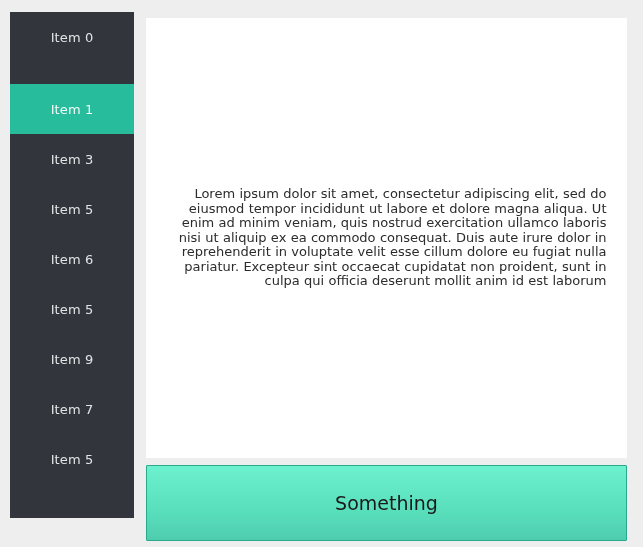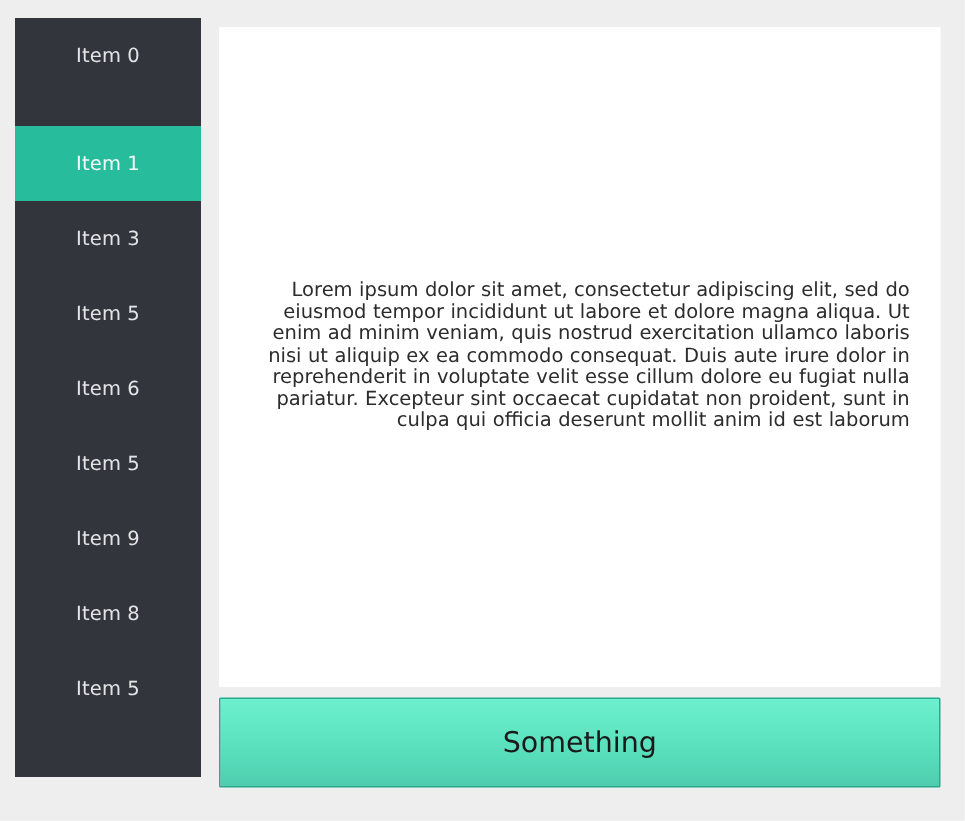--- a/index.html
+++ b/index.html
@@ -78,21 +78,21 @@
     color: #2c2c2c;
     word-spacing: 0.2px;
   }
 
   
   #something-button {
     position: absolute;
     left: 146px;
     top: 465px;
     width: 481px;
-    height: 60px;
+    height: 76px;
     box-sizing: border-box;
     border: 1px solid #2aa98d;
     border-radius: 1px;
     background: linear-gradient(180deg, #6df0cd 0%, #63e9c6 28%, #57dcba 68%, #4ecdae 100%);
     color: #1a1a1a;
     font-family: "DejaVu Sans", "Liberation Sans", sans-serif;
     font-size: 19px;
     display: flex;
     align-items: center;
     justify-content: center;
@@ -131,21 +131,21 @@
     <div class="sidebar-item">
       <span>Item 5</span>
     </div>
 
     <div class="sidebar-item">
       <span>Item 9</span>
     </div>
 
 
     <div class="sidebar-item">
-      <span>Item 8</span>
+      <span>Item 7</span>
     </div>
 
     <div class="sidebar-item">
       <span>Item 5</span>
     </div>
 
   </div>
 
   <div id="content-panel">
     <p id="content-paragraph">Lorem ipsum dolor sit amet, consectetur adipiscing elit, sed do eiusmod tempor incididunt ut labore et dolore magna aliqua. Ut enim ad minim veniam, quis nostrud exercitation ullamco laboris nisi ut aliquip ex ea commodo consequat. Duis aute irure dolor in reprehenderit in voluptate velit esse cillum dolore eu fugiat nulla pariatur. Excepteur sint occaecat cupidatat non proident, sunt in culpa qui officia deserunt mollit anim id est laborum</p>

